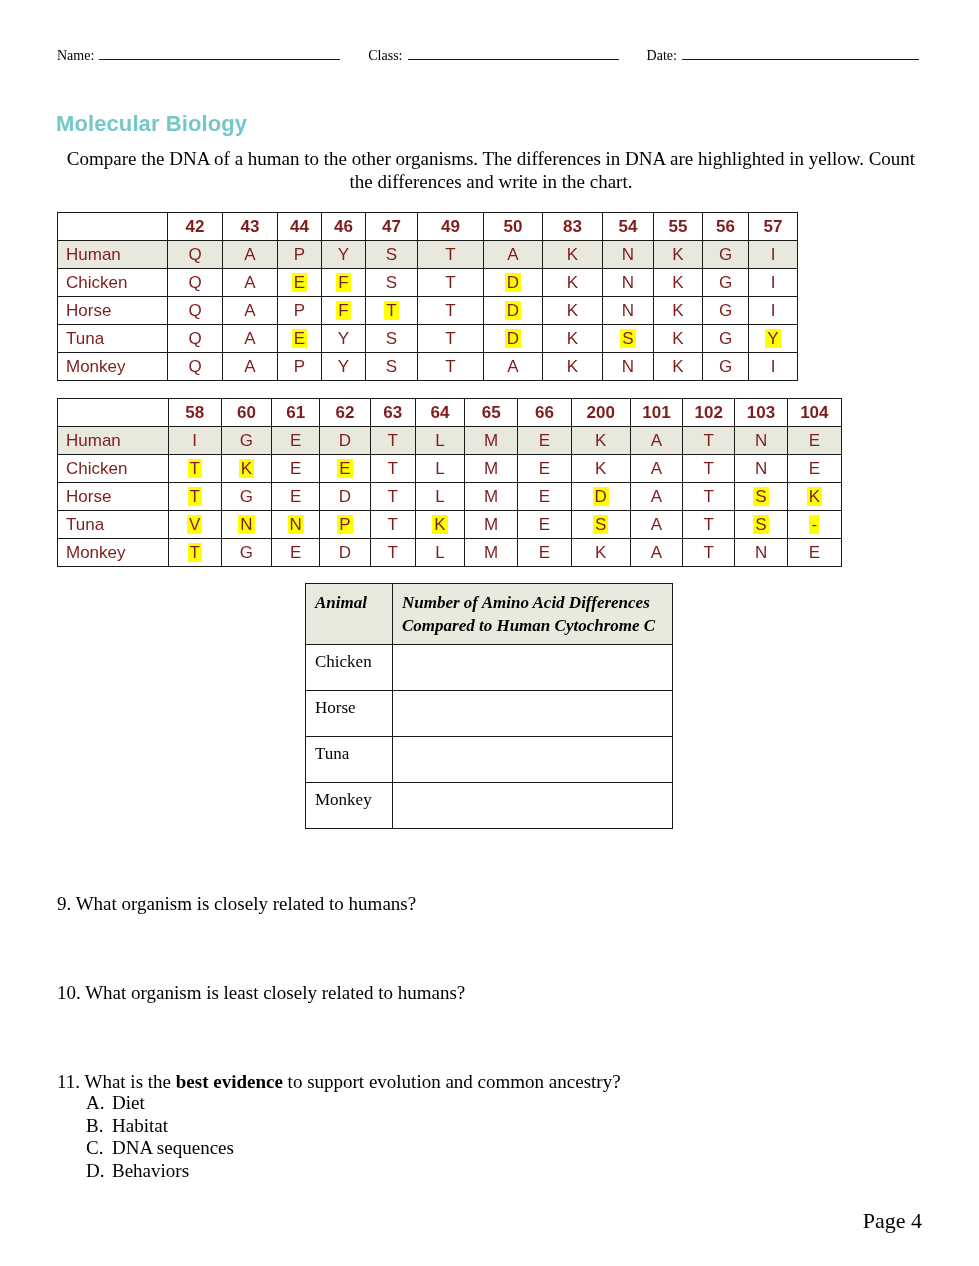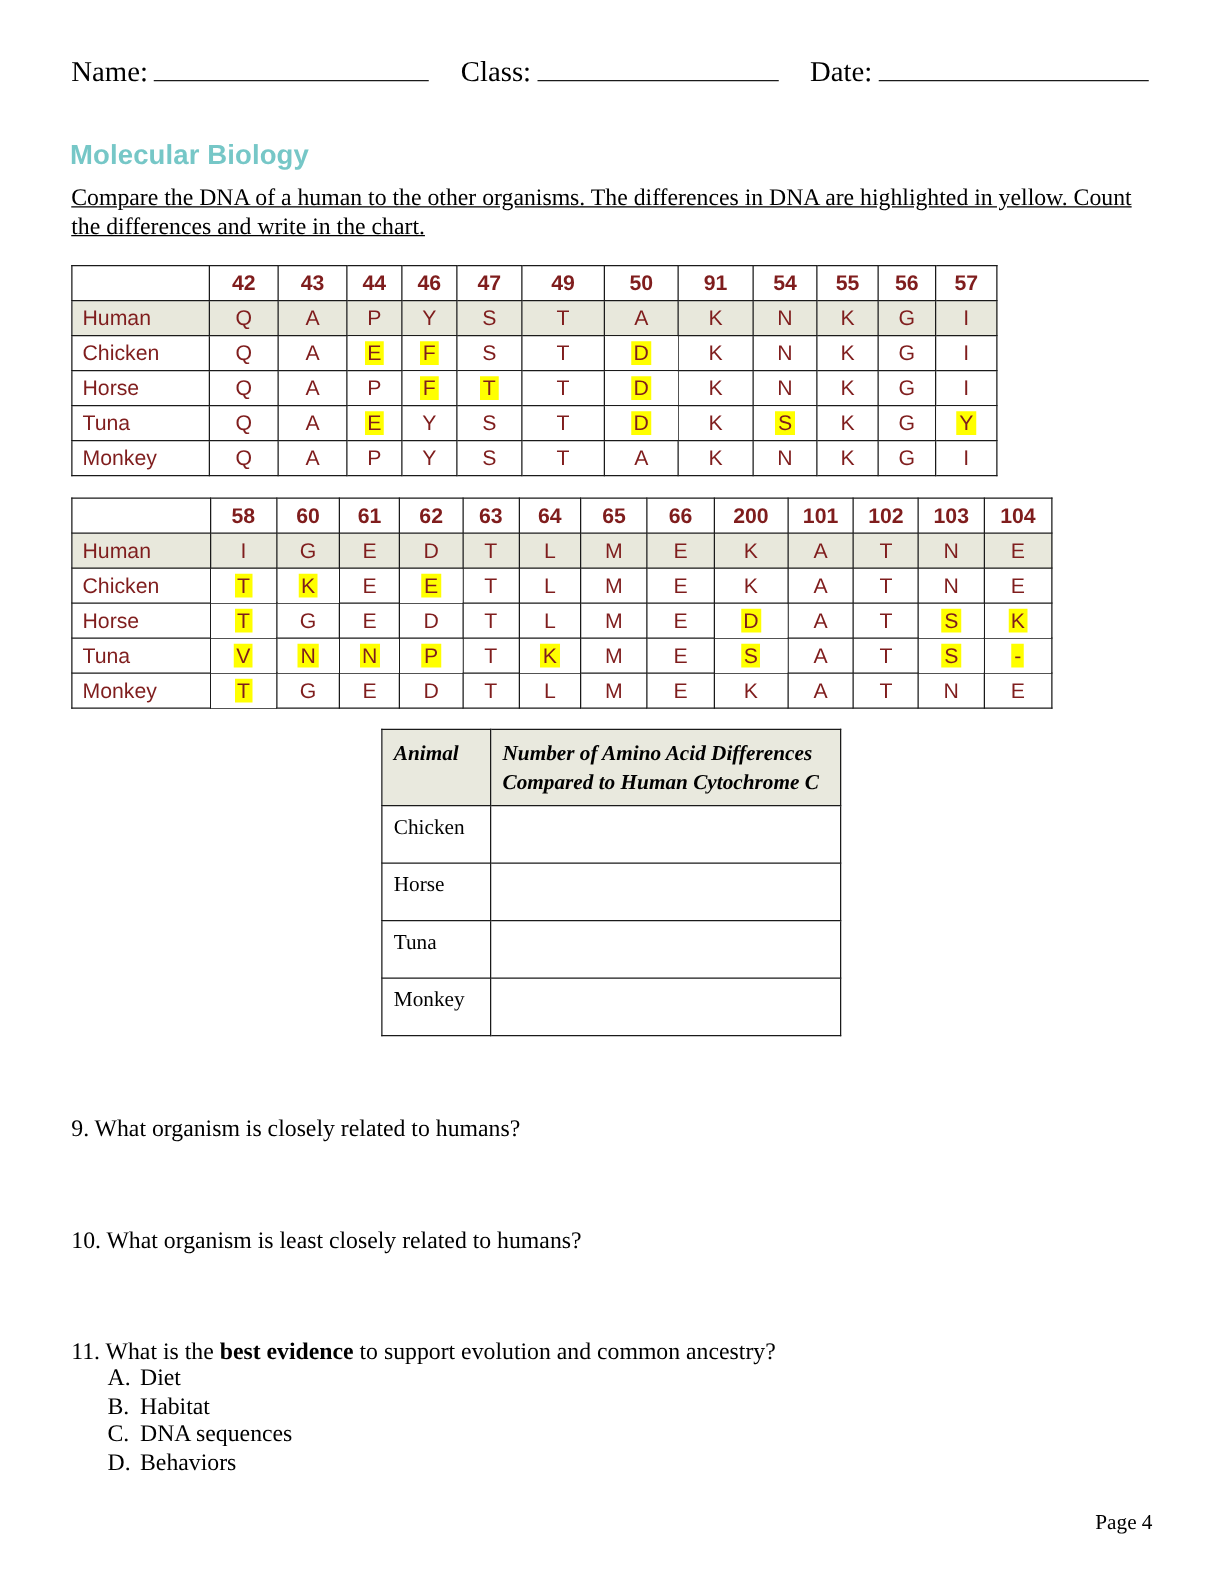--- a/index.html
+++ b/index.html
@@ -20,21 +20,21 @@
   .header-line {
     position: absolute;
     left: 57px;
     top: 45px;
     width: 862px;
     font-size: 19px;
     display: flex;
     align-items: baseline;
     white-space: nowrap;
   }
-  .hdr-label { font-size: 23px; }
+  .hdr-label { font-size: 14px; }
   .hdr-rule {
     display: inline-block;
     border-bottom: 1px solid #1a1a1a;
     height: 14px;
     margin-left: 5px;
   }
   .rule-name  { width: 242px; }
   .rule-class { width: 212px; }
   .rule-date  { width: 238px; }
   .gap-1 { display:inline-block; width: 28px; }
@@ -53,22 +53,21 @@
   }
 
   
   .intro {
     position: absolute;
     left: 57px;
     top: 147px;
     width: 868px;
     font-size: 19px;
     line-height: 23px;
-    text-align: left;
-    text-decoration: underline;
+    text-align: center;
   }
 
   
   .seq-table {
     position: absolute;
     border-collapse: collapse;
     table-layout: fixed;
     font-family: "Liberation Sans", sans-serif;
     font-size: 17px;
     color: #7f1d1d;
@@ -150,21 +149,21 @@
   }
   .choice-row { display: flex; }
   .choice-letter { width: 26px; }
   .bold { font-weight: bold; }
 
   
   .page-footer {
     position: absolute;
     right: 57px;
     top: 1208px;
-    font-size: 17px;
+    font-size: 22px;
   }
 </style>
 </head>
 <body>
 
 <div class="header-line">
   <span class="hdr-label">Name:</span>
   <span class="hdr-rule rule-name"></span>
   <span class="gap-1"></span>
   <span class="hdr-label">Class:</span>
@@ -197,21 +196,21 @@
   <thead>
     <tr>
       <th class="corner"></th>
     <th>42</th>
         <th>43</th>
         <th>44</th>
         <th>46</th>
         <th>47</th>
         <th>49</th>
         <th>50</th>
-        <th>91</th>
+        <th>83</th>
         <th>54</th>
         <th>55</th>
         <th>56</th>
         <th>57</th>
       </tr>
   </thead>
   <tbody>
       <tr class="human-row">
         <td class="rowlabel">Human</td>
         <td>Q</td>

